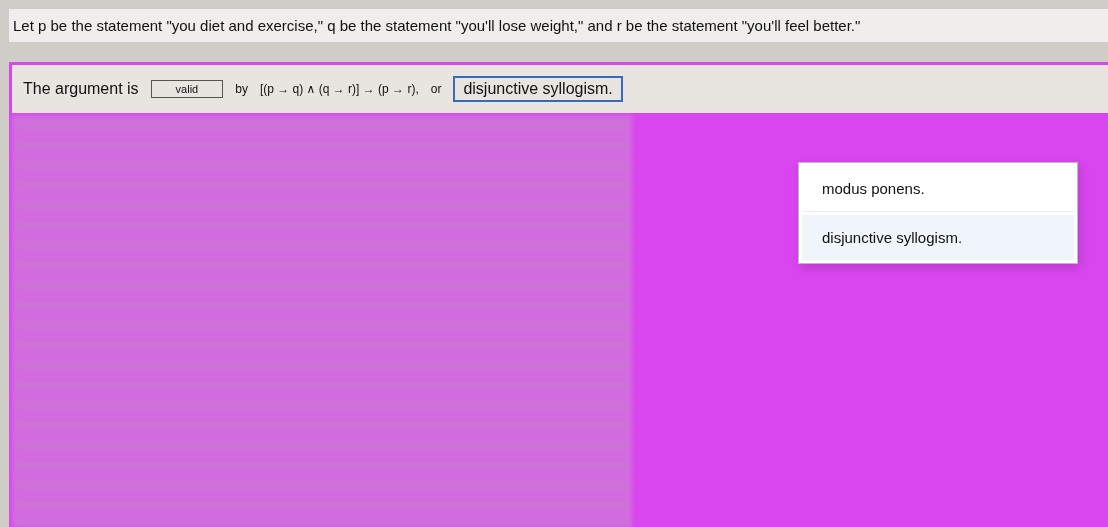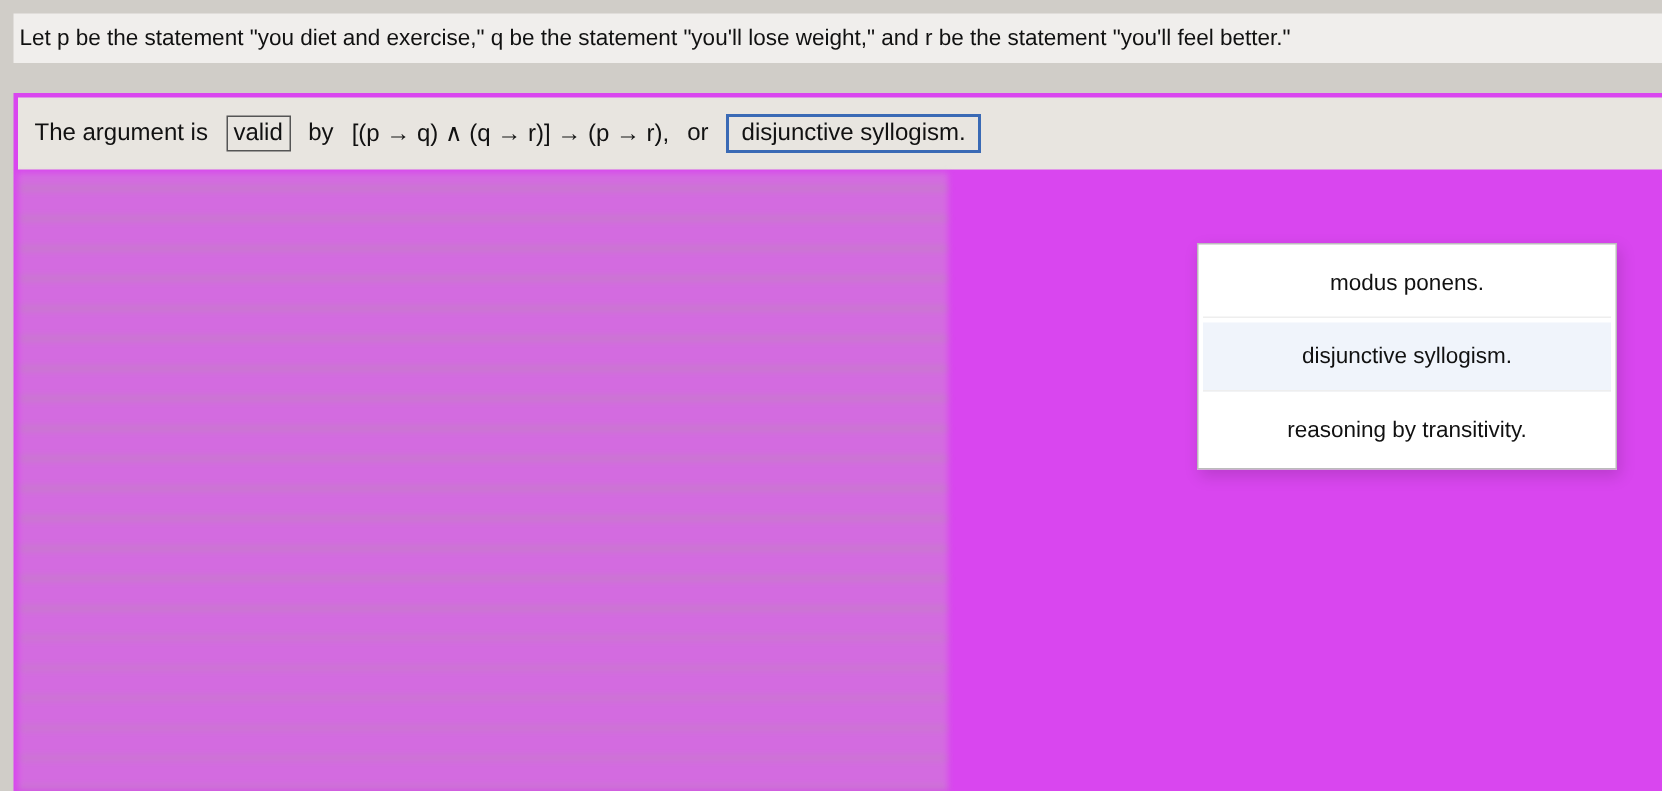--- a/index.html
+++ b/index.html
@@ -53,27 +53,27 @@
     }
 
     .argument-label {
       font-size: 16px;
       color: #111;
       white-space: nowrap;
     }
 
     .valid-box {
       border: 1.5px solid #555;
-      padding: 2px 4px;
+      padding: 2px 24px;
       background: #e8e5e0;
-      font-size: 16px;
+      font-size: 11px;
     }
 
     .logic-text {
-      font-size: 16px;
+      font-size: 12px;
       color: #111;
       white-space: nowrap;
     }
 
     .selected-answer-box {
       border: 2px solid #3a6ab5;
       padding: 2px 8px;
       background: #e8e5e0;
       font-size: 16px;
       color: #111;
@@ -100,21 +100,20 @@
     
     .dropdown-panel {
       position: absolute;
       top: 97px;
       right: 30px;
       width: 280px;
       background: #fff;
       border: 1.5px solid #bbb;
       box-shadow: 2px 4px 10px rgba(0,0,0,0.15);
       z-index: 10;
-      text-align: center;
     }
 
     .dropdown-item {
       padding: 14px 20px;
       font-size: 15px;
       color: #111;
       cursor: pointer;
       border-bottom: 1px solid #eee;
       background: #fff;
     }
@@ -146,16 +145,15 @@
     <span class="logic-text">or</span>
 
     <span class="selected-answer-box">disjunctive syllogism.</span>
   </div>
 
   <div class="blurred-left"></div>
 
   <div class="dropdown-panel">
   <div class="dropdown-item">modus ponens.</div>
       <div class="dropdown-item selected">disjunctive syllogism.</div>
-      <div class="dropdown-item">reasoning by transitivity.</div>
     </div>
 
 </div>
 
 </body></html>

